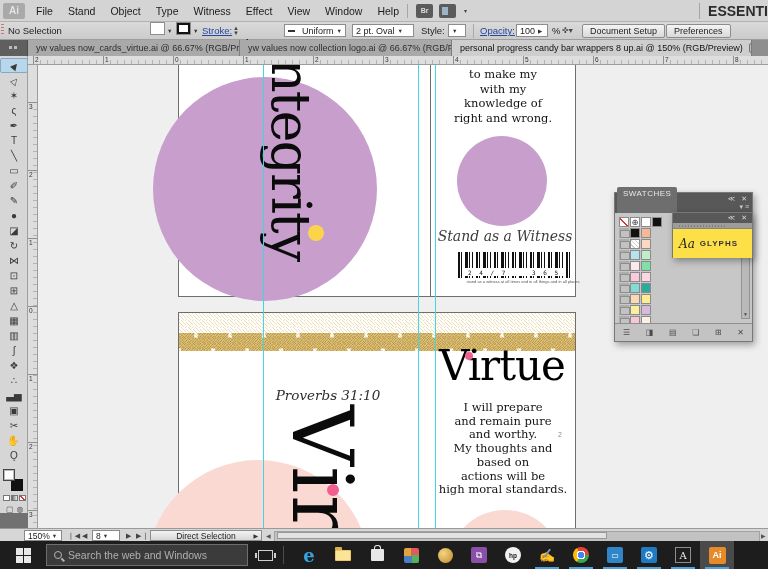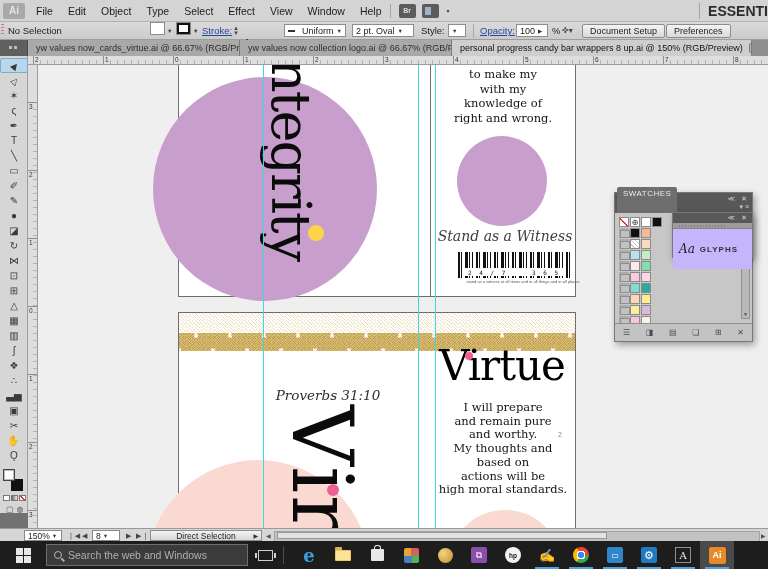--- a/index.html
+++ b/index.html
@@ -115,21 +115,21 @@
   .sw.reg { font-size:8px; line-height:9px; text-align:center; color:#222; }
   .sw.folder { border:none; background:#adadad; position:relative; }
   .sw.folder:before { content:""; position:absolute; left:1px; top:2px; width:8px; height:6px; background:#c2c2c2; border:1px solid #8e8e8e; }
   #swatch-scroll { position:absolute; right:2px; top:24px; bottom:22px; width:9px; background:#b9b9b9; border:1px solid #929292; font-size:5px; color:#4a4a4a; text-align:center; }
   #swatch-scroll .up { position:absolute; top:1px; left:0; right:0; }
   #swatch-scroll .dn { position:absolute; bottom:1px; left:0; right:0; }
   #swatch-buttons { position:absolute; left:0; right:0; bottom:0; height:18px; background:#c3c3c3; border-top:1px solid #8f8f8f; display:flex; align-items:center; justify-content:space-between; padding:0 8px; }
   #swatch-buttons span { font-size:8px; color:#4c4c4c; }
   #glyphs-panel { left:672px; top:212px; width:81px; height:46px; z-index:45; }
   #glyphs-grip { height:6px; background:#9c9c9c; border-bottom:1px solid #858585; background-image:repeating-linear-gradient(90deg,#7f7f7f 0 1px,transparent 1px 3px); background-size:60% 2px; background-position:6px 2px; background-repeat:no-repeat; }
-  #glyphs-body { height:40px; background:#c4b5fd; display:flex; align-items:center; gap:5px; padding:0 6px; }
+  #glyphs-body { height:29px; background:#fde047; display:flex; align-items:center; gap:5px; padding:0 6px; }
   #glyphs-aa { font-family:"DejaVu Serif",serif; font-style:italic; font-size:12px; color:#1e1e1e; }
   #glyphs-label { font-size:8px; font-weight:bold; color:#333; letter-spacing:1px; }
   #glyphs-panel .panel-titlebar { height:10px; }
 
   
   #statusbar { left:0; top:528px; width:768px; height:13px; background:#d6d6d6; border-top:1px solid #9a9a9a; font-size:8.5px; color:#222; }
   #statusbar .abs { top:1px; height:11px; display:flex; align-items:center; gap:2px; }
   .st-box { background:#fff; border:1px solid #898989; padding:0 3px; height:11px; display:flex; align-items:center; gap:3px; font-size:8.5px; }
   .st-nav { color:#444; font-size:7px; letter-spacing:1px; }
   #tool-status { left:150px; width:112px; background:linear-gradient(#f3f3f3,#d7d7d7); border:1px solid #8d8d8d; justify-content:center; font-size:8.5px; position:absolute; }
@@ -175,24 +175,24 @@
 </head>
 <body>
 
 <div id="screen">
 
   <div class="abs" id="menubar">
     <div id="ai-logo">Ai</div>
     <div id="menus">
 
     <span>File</span>
-        <span>Edit</span>
+        <span>Stand</span>
         <span>Object</span>
         <span>Type</span>
-        <span>Select</span>
+        <span>Witness</span>
         <span>Effect</span>
         <span>View</span>
         <span>Window</span>
         <span>Help</span>
       </div>
     <div class="mb-sep"></div>
     <div class="mb-chip">Br</div>
     <div class="mb-chip grid"></div>
     <span class="mb-caret">▾</span>
     <div id="workspace">ESSENTI</div>

